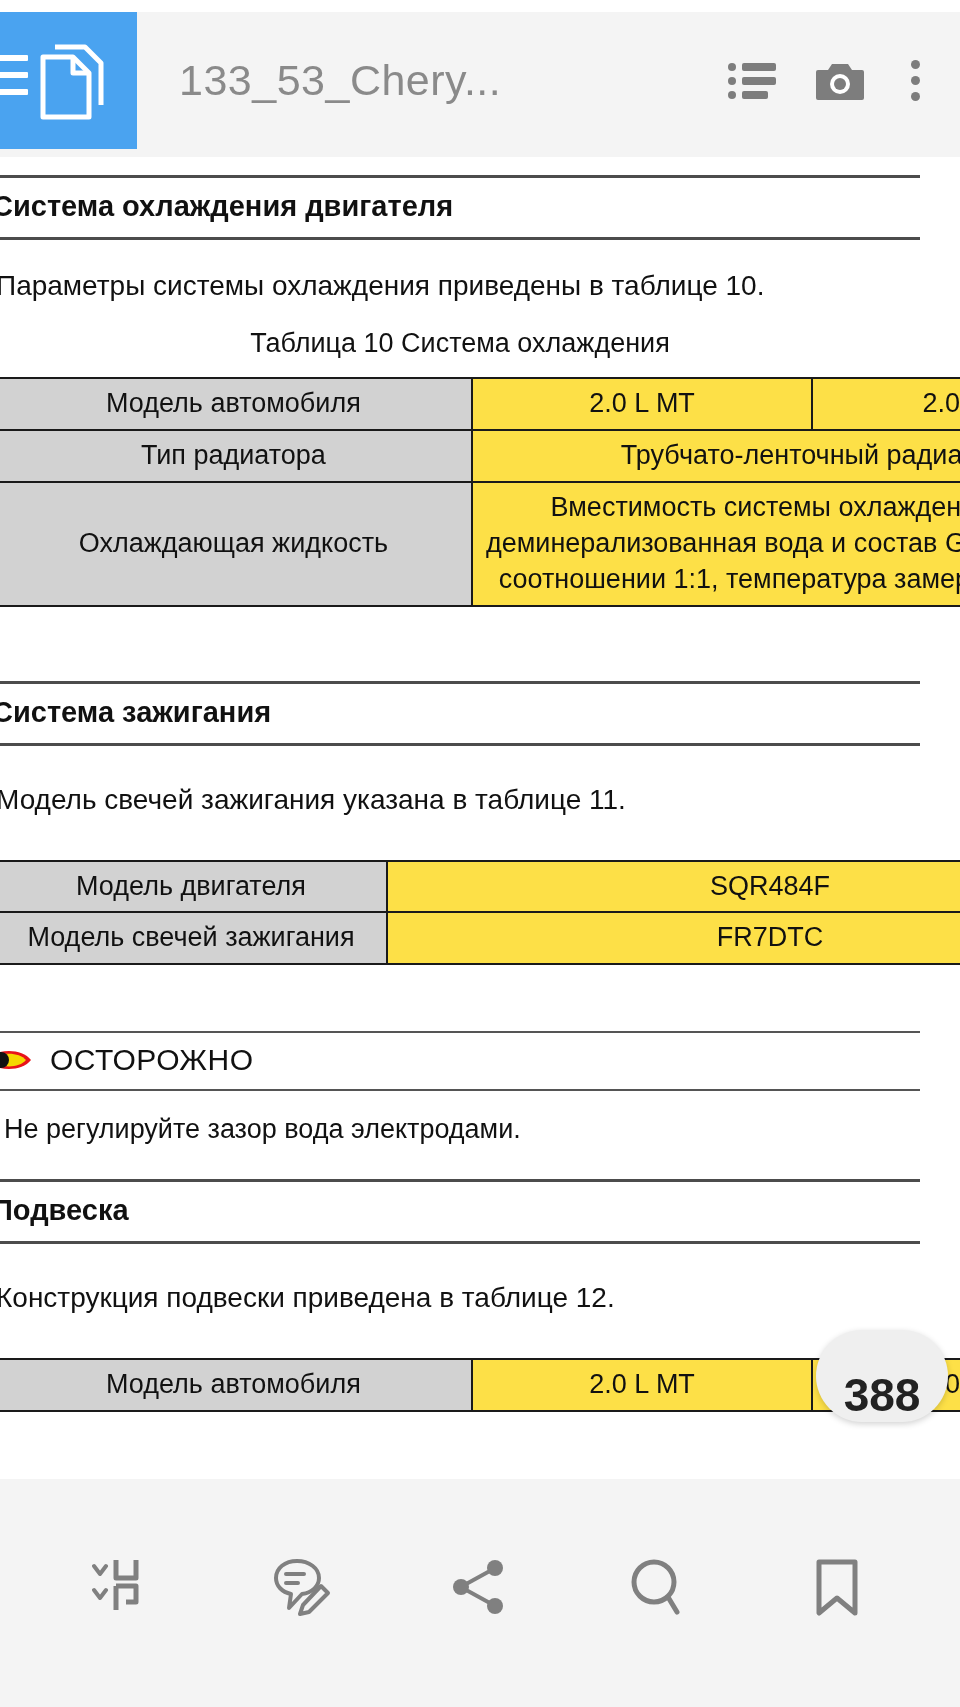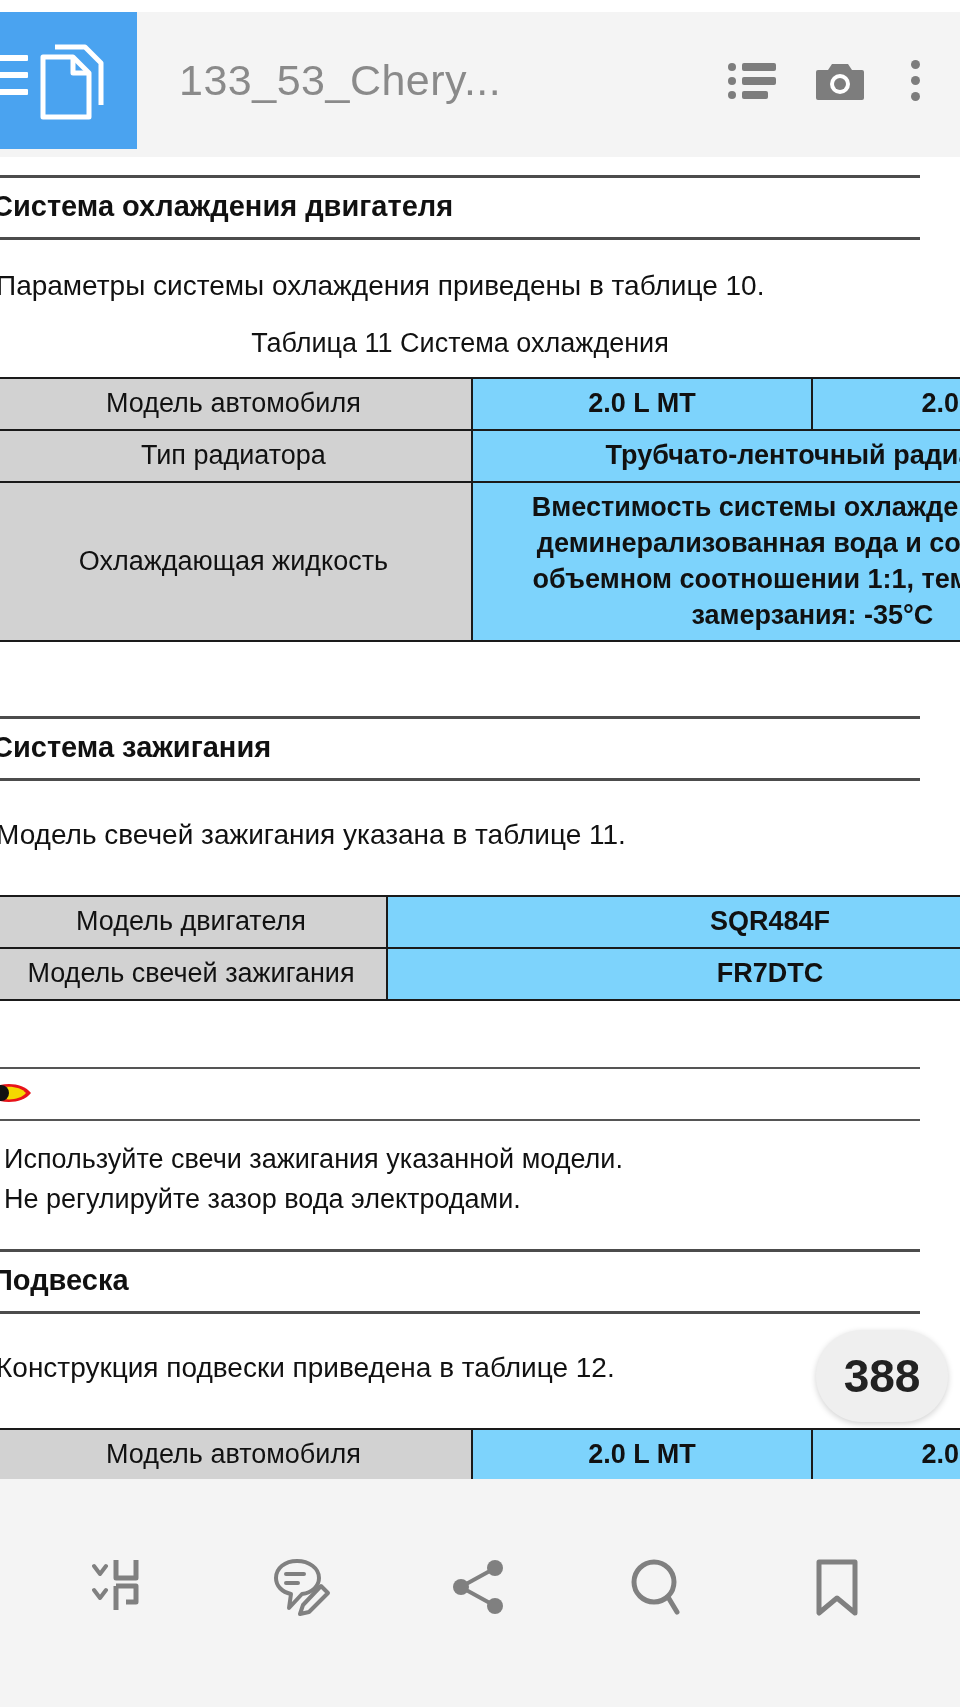--- a/index.html
+++ b/index.html
@@ -126,21 +126,21 @@
     border: 2px solid #1a1a1a;
     text-align: center;
     vertical-align: middle;
     padding: 7px 6px;
     line-height: 1.33;
   }
   table.doc-table td.lbl {
     background: #d2d2d2;
     width: 392px;
   }
-  table.doc-table td.val { background: #7dd3fc; font-weight: bold; }
+  table.doc-table td.val { background: #fde047; }
   .col-mt  { width: 280px; }
   .col-cvt { width: 280px; }
   .warn-row {
     display: flex; align-items: center;
     padding: 10px 0 12px 0;
     gap: 18px;
     margin-left: -14px;
   }
   .warn-icon { width: 46px; height: 28px; flex: 0 0 auto; display: block; }
   .warn-title { font-size: 30px; color: #111; letter-spacing: 0.5px; }
@@ -152,21 +152,21 @@
 
   
   .page-badge {
     position: absolute;
     right: 12px;
     top: 1173px;
     min-width: 132px;
     height: 92px;
     background: #efefef;
     border-radius: 46px;
-    display: flex; align-items: center; justify-content: center;
+    display: flex; align-items: flex-end; justify-content: center;
     box-shadow: 0 2px 6px rgba(0,0,0,0.18);
     z-index: 30;
     padding: 0 24px;
   }
   .page-badge span {
     font-size: 46px; font-weight: bold; color: #222;
   }
 
   
   .bottombar {
@@ -260,21 +260,21 @@
 
       <div class="spacer-18"></div>
 
       <div class="rule"></div>
       <div class="section-head">Система охлаждения двигателя</div>
       <div class="rule"></div>
 
       <div class="spacer-30"></div>
       <div class="para">Параметры системы охлаждения приведены в таблице 10.</div>
       <div class="spacer-26"></div>
-      <div class="tbl-caption">Таблица 11 Система охлаждения</div>
+      <div class="tbl-caption">Таблица 10 Система охлаждения</div>
       <div class="spacer-18"></div>
 
       <table class="doc-table">
         <tbody>
             <tr>
           <td class="lbl">Модель автомобиля</td>
           <td class="val col-mt">2.0 L MT</td>
           <td class="val col-cvt">2.0 L CVT</td>
         </tr>
         <tr>
@@ -318,25 +318,25 @@
 
       <div class="rule thin"></div>
       <div class="warn-row">
         <span>
           <svg class="warn-icon" viewBox="0 0 46 28">
             <path d="M1 14 C10 2, 36 2, 45 14 C36 26, 10 26, 1 14 Z" fill="#e8131a"></path>
             <path d="M6 14 C13 5.5, 33 5.5, 40 14 C33 22.5, 13 22.5, 6 14 Z" fill="#f5d800"></path>
             <circle cx="15" cy="14" r="8" fill="#111111"></circle>
           </svg>
         </span>
+        <span class="warn-title">ОСТОРОЖНО</span>
       </div>
       <div class="rule thin"></div>
 
       <div class="spacer-14"></div>
-      <div class="warn-line">Используйте свечи зажигания указанной модели.</div>
       <div class="warn-line">Не регулируйте зазор вода электродами.</div>
 
       <div class="spacer-26"></div>
       <div class="spacer-8"></div>
 
       <div class="rule"></div>
       <div class="section-head">Подвеска</div>
       <div class="rule"></div>
 
       <div class="spacer-38"></div>

